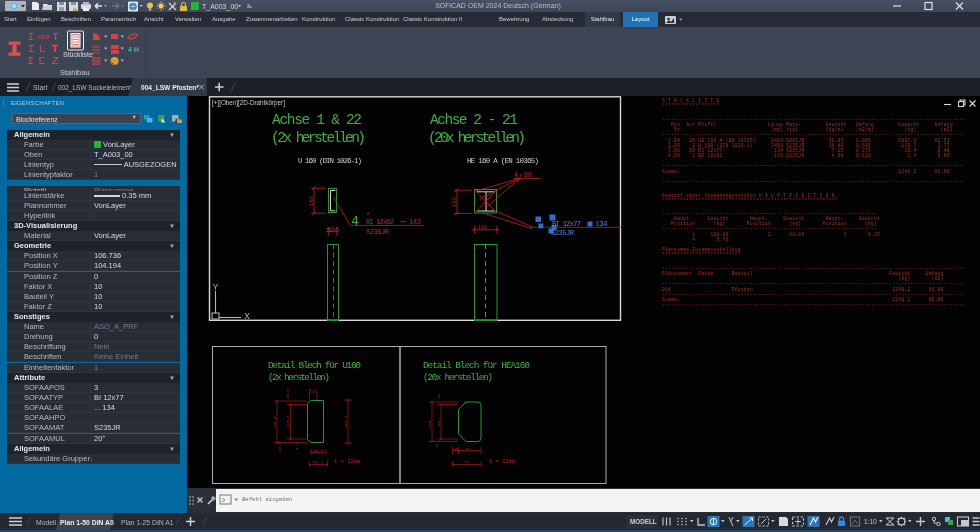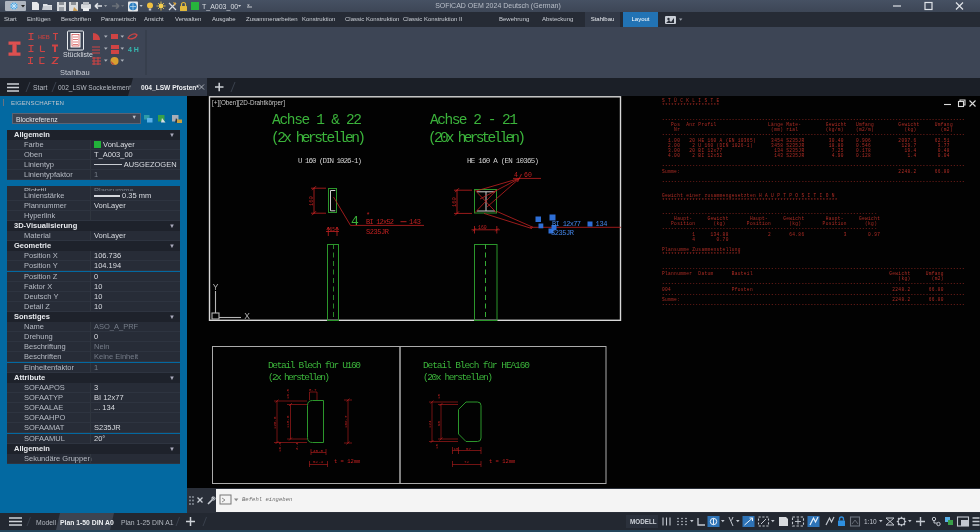--- a/index.html
+++ b/index.html
@@ -255,25 +255,25 @@
       </div>
     <div class="prow" style="top:176px">
         <span class="lab">Position Z</span>
         <span class="val">0</span>
       </div>
     <div class="prow" style="top:186px">
         <span class="lab">Faktor X</span>
         <span class="val">10</span>
       </div>
     <div class="prow" style="top:196px">
-        <span class="lab">Deutsch Y</span>
+        <span class="lab">Bauteil Y</span>
         <span class="val">10</span>
       </div>
     <div class="prow" style="top:206px">
-        <span class="lab">Detail Z</span>
+        <span class="lab">Faktor Z</span>
         <span class="val">10</span>
       </div>
     <div class="sect" style="top:216px">Sonstiges<span class="ar">▼</span></div>
     <div class="prow" style="top:226px">
         <span class="lab">Name</span>
         <span class="val dim">ASO_A_PRF</span>
       </div>
     <div class="prow" style="top:236px">
         <span class="lab">Drehung</span>
         <span class="val">0</span>

